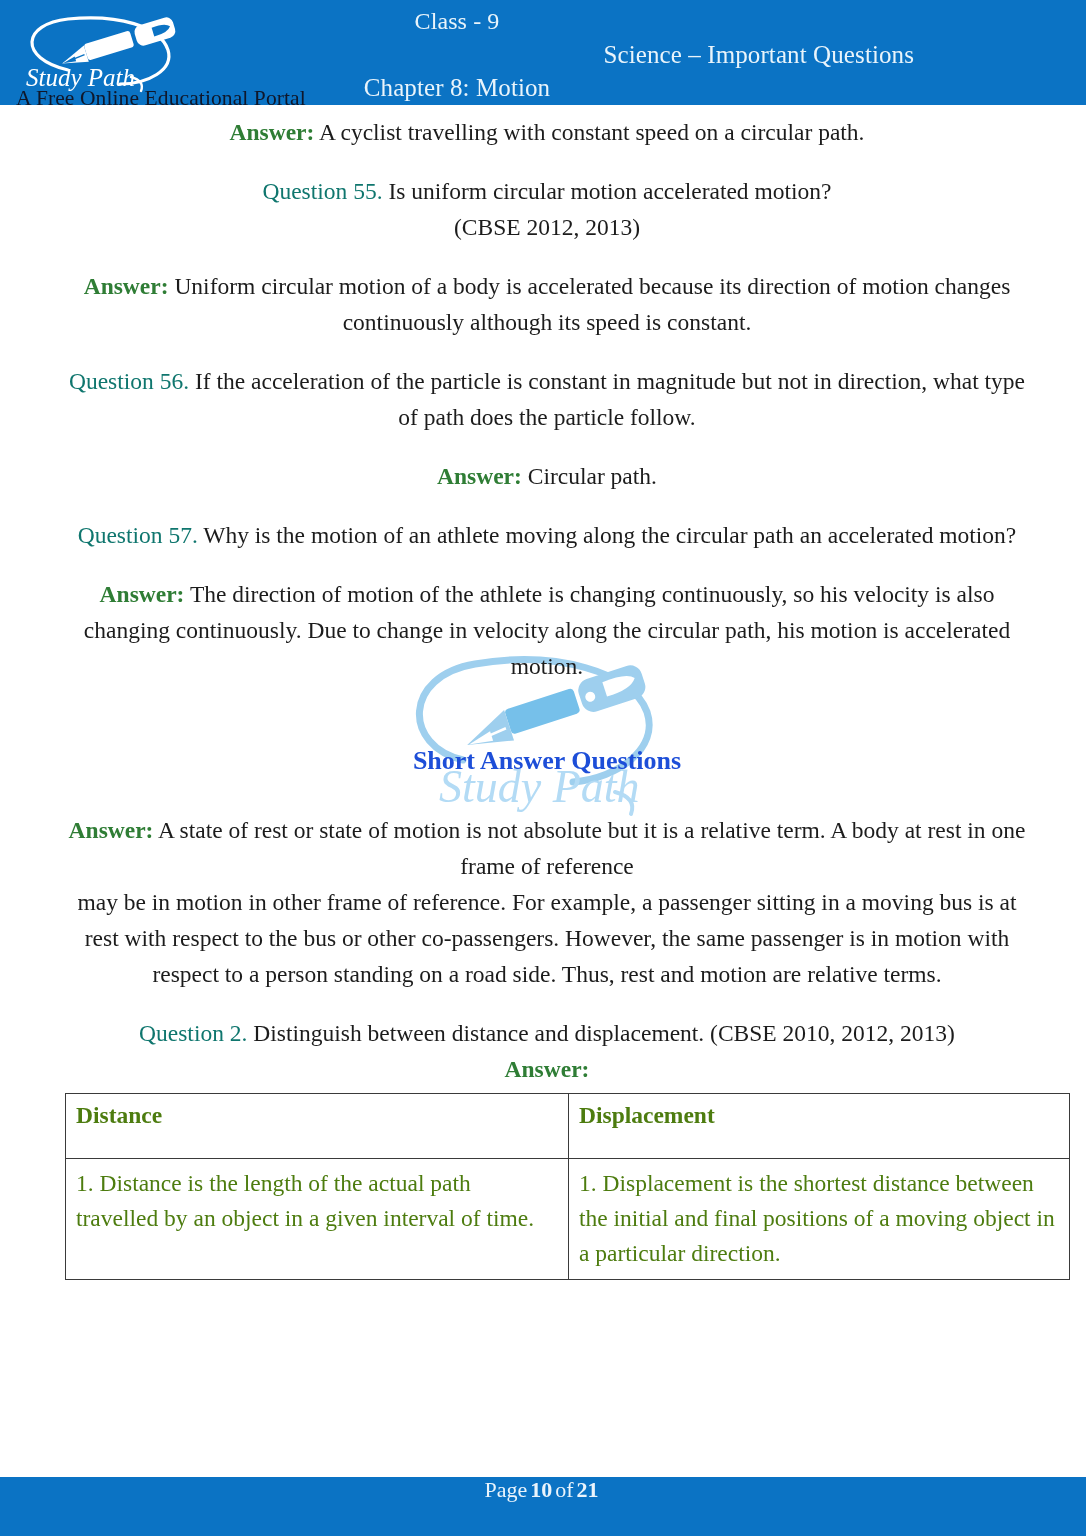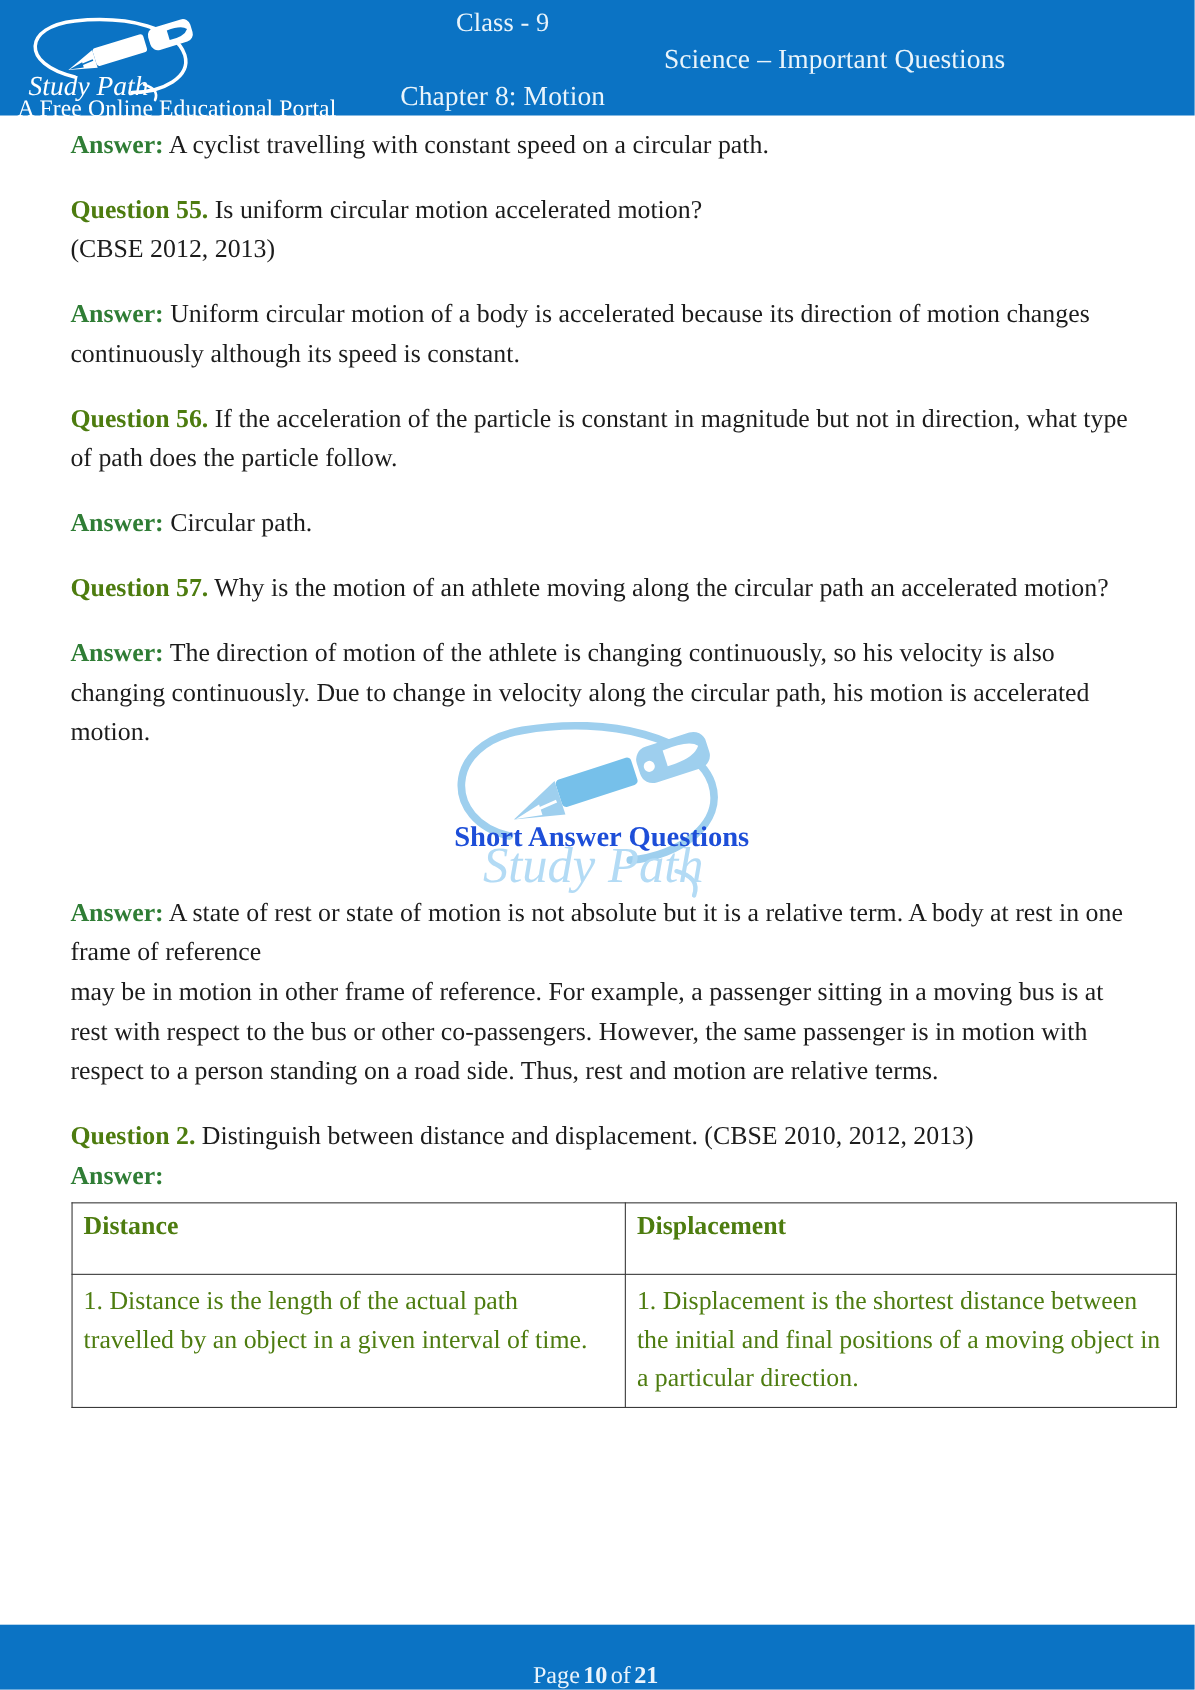--- a/index.html
+++ b/index.html
@@ -60,34 +60,34 @@
     height: 1372px;
     box-sizing: border-box;
     padding: 9px 56px 0 64px;
   }
 
   .para {
     font-size: 23.5px;
     line-height: 36px;
     color: #1c1c1c;
     margin: 0 0 23px 0;
-    text-align: left;
+    text-align: center;
     position: relative;
     z-index: 2;
   }
   .para.tight { margin-bottom: 0; }
   .para.gap-sm { margin-bottom: 11px; }
 
   .lbl-answer {
     color: #2f7d35;
     font-weight: bold;
   }
   .lbl-question {
-    color: #4d7c0f;
-    font-weight: bold;
+    color: #0f766e;
+    font-weight: normal;
   }
 
   
   .section-block {
     position: relative;
     height: 128px;
     margin: 0;
   }
   .watermark {
     position: absolute;
@@ -143,21 +143,21 @@
   
   .page-footer {
     position: absolute;
     left: 0;
     bottom: 0;
     width: 1086px;
     height: 59px;
     background: #0b73c4;
     color: #eaf4fc;
     display: flex;
-    align-items: flex-end;
+    align-items: flex-start;
     justify-content: center;
     font-size: 22px;
     font-family: "Liberation Serif", "DejaVu Serif", serif;
   }
   .page-footer .pg-num { font-weight: bold; padding: 0 3px; }
 </style>
 </head>
 <body>
 
 <div class="page-header">
@@ -174,21 +174,21 @@
 
         <path d="M 78 30 L 52 41 L 78 47 Z" fill="#ffffff"></path>
         <path d="M 66 38 L 53 41 L 66 43 Z" fill="#0b73c4"></path>
         <line x1="60" y1="40.5" x2="76" y2="39" stroke="#0b73c4" stroke-width="1.4"></line>
       </g>
 
       <text x="18" y="76" font-family="Liberation Serif, DejaVu Serif, serif" font-size="25" font-style="italic" fill="#ffffff">Study Path</text>
 
       <path d="M 123 67 q 14 4 10 14" fill="none" stroke="#ffffff" stroke-width="2.4" stroke-linecap="round"></path>
     </svg>
-    <div style="position:absolute;left:8px;top:76px;width:290px;color:#ffffff;font-size:21.5px;font-family:'Liberation Serif','DejaVu Serif',serif;letter-spacing:0.1px;">A Free Online Educational Portal</div>
+    <div style="position:absolute;left:8px;top:76px;width:290px;color:#0f172a;font-size:21.5px;font-family:'Liberation Serif','DejaVu Serif',serif;letter-spacing:0.1px;">A Free Online Educational Portal</div>
   </div>
 
   <div class="header-title">
     <span class="t-line t-line-1">Class - 9</span>
     <span class="t-line t-line-2">Science – Important Questions</span>
     <span class="t-line t-line-3">Chapter 8: Motion</span>
   </div>
 
 </div>
 

